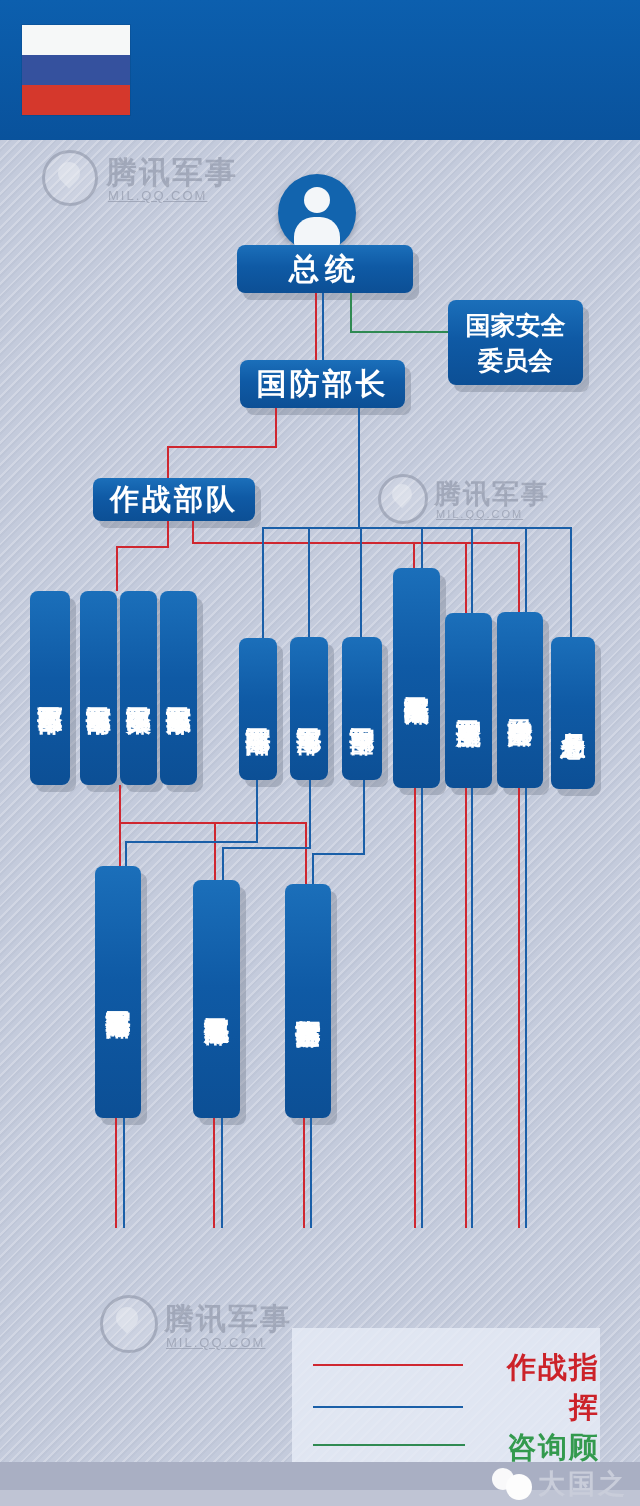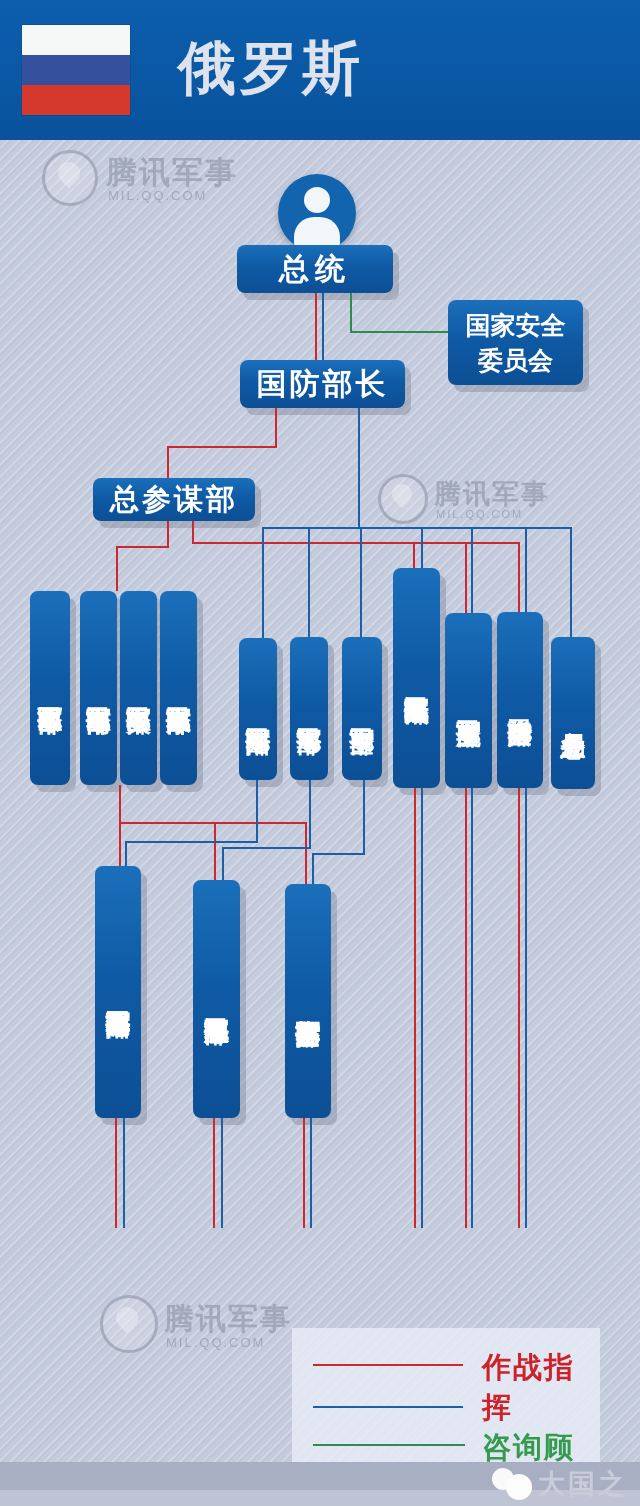--- a/index.html
+++ b/index.html
@@ -25,56 +25,55 @@
   
   .hline,.vline{position:absolute;}
   .red{background:#cf2730;}
   .blue{background:#1a5fa8;}
   .green{background:#2f8a52;}
   
   .wm{color:#868d9f;opacity:.55;}
   .wm .ring{position:absolute;border:3px solid #8b92a4;border-radius:50%;background:rgba(240,242,246,.35);}
   .wm .blob{position:absolute;background:#f0f2f6;border-radius:50% 50% 50% 0;transform:rotate(-45deg);}
   .wm .t1{position:absolute;font-weight:bold;letter-spacing:2px;}
-  .wm .t2{position:absolute;letter-spacing:2px;}
-  
-  .legend-panel{background:rgba(231,236,247,.82);}
+  .wm .t2{position:absolute;letter-spacing:2px;text-decoration:underline;}
+  
+  .legend-panel{background:rgba(231,236,247,.82);text-align:right;}
   .legend-label{font-weight:bold;font-size:29px;letter-spacing:2px;}
   
   .brand-text{font-size:27px;font-weight:bold;color:#c9cdDA;letter-spacing:3px;}
   .wx{position:absolute;background:#fdfdfd;border-radius:50%;}
 </style>
 </head>
 <body>
 
 <div id="stage">
 
   <div class="abs header">
     <div class="abs flag">
       <div class="stripe" style="background:#f6f8f8;"></div>
       <div class="stripe" style="background:#35519e;"></div>
       <div class="stripe" style="background:#d5382c;"></div>
     </div>
-    <div class="abs title">俄罗斯</div>
   </div>
 
   <div>
     <div class="abs wm" style="left:42px;top:150px;width:250px;height:60px;">
       <div class="ring" style="left:0;top:0;width:50px;height:50px;"></div>
       <div class="blob" style="left:16px;top:12px;width:22px;height:22px;"></div>
       <div class="t1" style="left:64px;top:2px;font-size:31px;">腾讯军事</div>
       <div class="t2" style="left:66px;top:38px;font-size:13px;">MIL.QQ.COM</div>
     </div>
   </div>
 
   <div class="abs avatar">
     <div class="head"></div>
     <div class="torso"></div>
   </div>
-  <div class="abs node" style="left:237px;top:245px;width:156px;height:48px;font-size:30px;letter-spacing:6px;">
+  <div class="abs node" style="left:237px;top:245px;width:176px;height:48px;font-size:30px;letter-spacing:6px;">
     <span>总统</span>
   </div>
 
   <div class="vline red" style="left:315px;top:293px;width:2px;height:67px;"></div>
   <div class="vline blue" style="left:322px;top:293px;width:2px;height:67px;"></div>
 
   <div class="vline green" style="left:350px;top:293px;width:2px;height:38px;"></div>
   <div class="hline green" style="left:350px;top:331px;width:98px;height:2px;"></div>
 
   <div class="abs node" style="left:448px;top:300px;width:135px;height:85px;font-size:25px;line-height:1.4;flex-direction:column;">
@@ -95,21 +94,21 @@
   <div>
     <div class="abs wm" style="left:378px;top:474px;width:220px;height:58px;">
       <div class="ring" style="left:0;top:0;width:44px;height:44px;"></div>
       <div class="blob" style="left:14px;top:10px;width:20px;height:20px;"></div>
       <div class="t1" style="left:56px;top:2px;font-size:27px;">腾讯军事</div>
       <div class="t2" style="left:58px;top:34px;font-size:11px;">MIL.QQ.COM</div>
     </div>
   </div>
 
   <div class="abs node" style="left:93px;top:478px;width:162px;height:43px;font-size:29px;letter-spacing:3px;">
-    <span>总参谋部</span>
+    <span>作战部队</span>
   </div>
 
   <div class="vline red" style="left:167px;top:521px;width:2px;height:25px;"></div>
   <div class="hline red" style="left:116px;top:546px;width:53px;height:2px;"></div>
   <div class="vline red" style="left:116px;top:546px;width:2px;height:45px;"></div>
 
   <div class="vline red" style="left:192px;top:521px;width:2px;height:21px;"></div>
   <div class="hline red" style="left:192px;top:542px;width:328px;height:2px;"></div>
   <div class="vline red" style="left:413px;top:542px;width:2px;height:26px;"></div>
   <div class="vline red" style="left:465px;top:542px;width:2px;height:71px;"></div>

